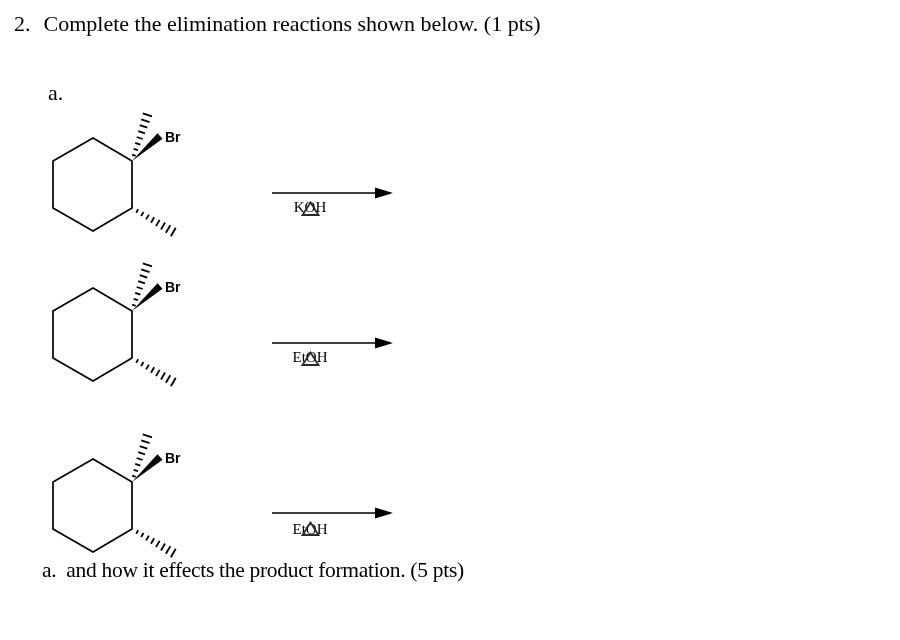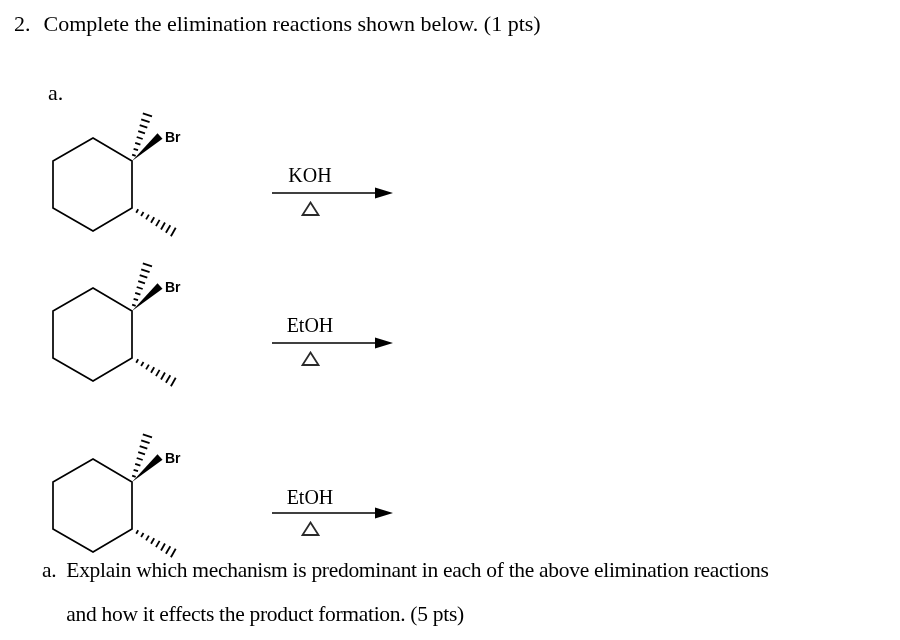--- a/index.html
+++ b/index.html
@@ -30,22 +30,23 @@
   .mol-3 { top: 426px; }
 
   .br-label {
     font-family: "Liberation Sans", "DejaVu Sans", sans-serif;
     font-size: 14px; font-weight: 600; fill: #000000;
   }
 
   .reagent-label {
     position: absolute; left: 270px; width: 80px;
     text-align: center;
-    font-size: 20px; line-height: 20px;
+    font-size: 15px; line-height: 20px;
     white-space: nowrap;
+    margin-top: 32px;
   }
   .reagent-1 { top: 165px; }
   .reagent-2 { top: 315px; }
   .reagent-3 { top: 487px; font-family: Liberation Serif, serif; }
 
   .arrow-svg { position: absolute; left: 272px; width: 122px; height: 14px; }
   .arrow-1 { top: 186px; }
   .arrow-2 { top: 336px; }
   .arrow-3 { top: 506px; }
 
@@ -150,18 +151,17 @@
   </svg>
   <div class="delta-wrap delta-3">
     <svg width="19" height="16" viewBox="0 0 19 16">
       <use href="#deltaicon"></use>
     </svg>
   </div>
 
   <div class="question-a">
     <span class="q-label">a.</span>
     <div>
-      <div class="q-line q-line-1">Explain which mechanism is predominant in each of the above elimination reactions</div>
       <div class="q-line">and how it effects the product formation. (5 pts)</div>
     </div>
   </div>
 
 </div>
 
 </body></html>

